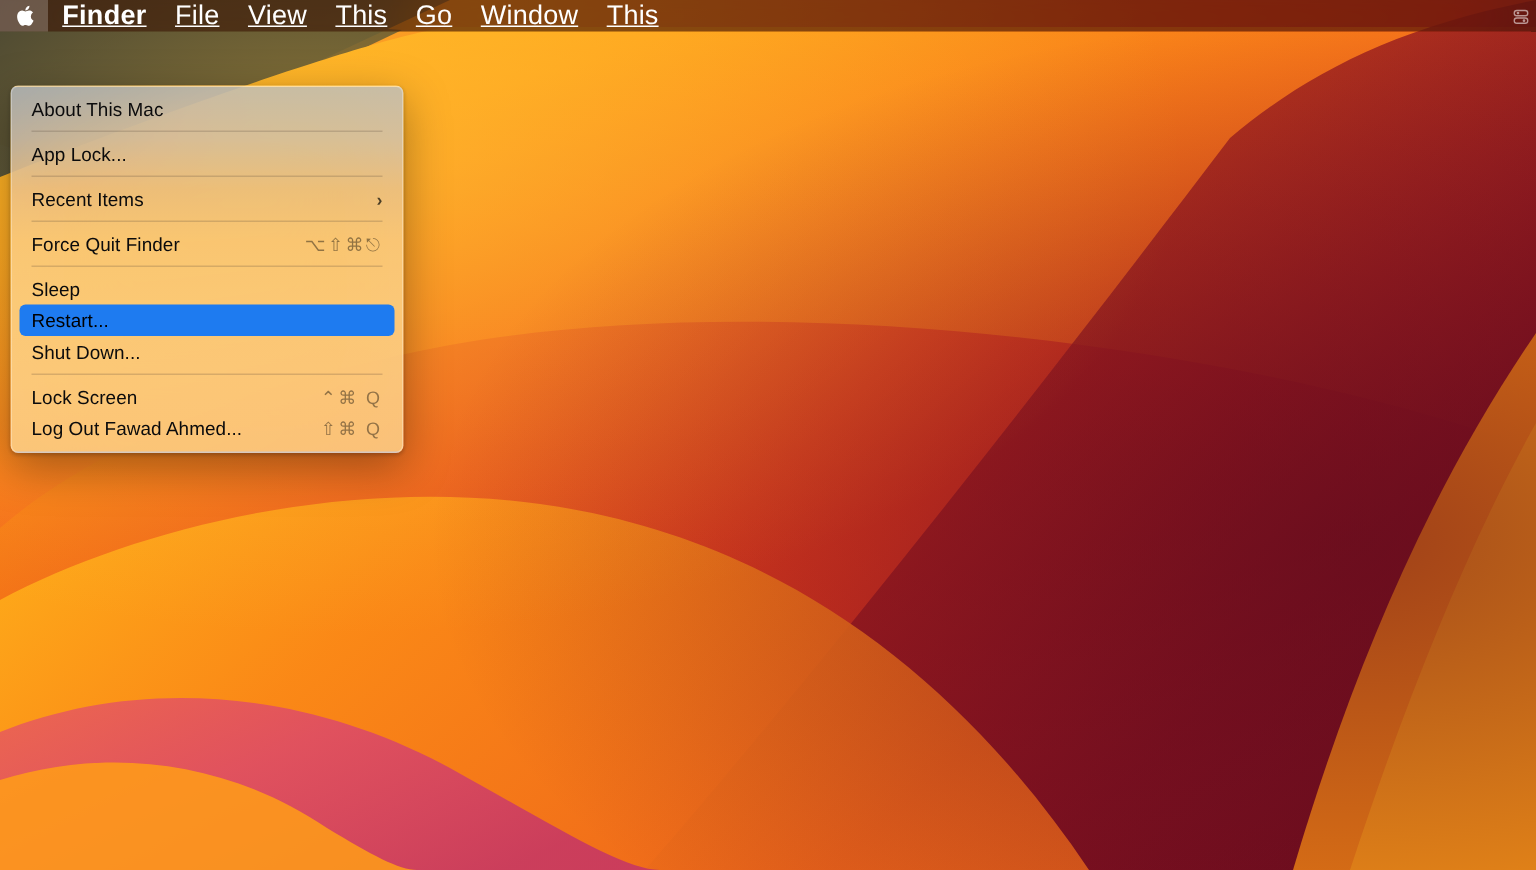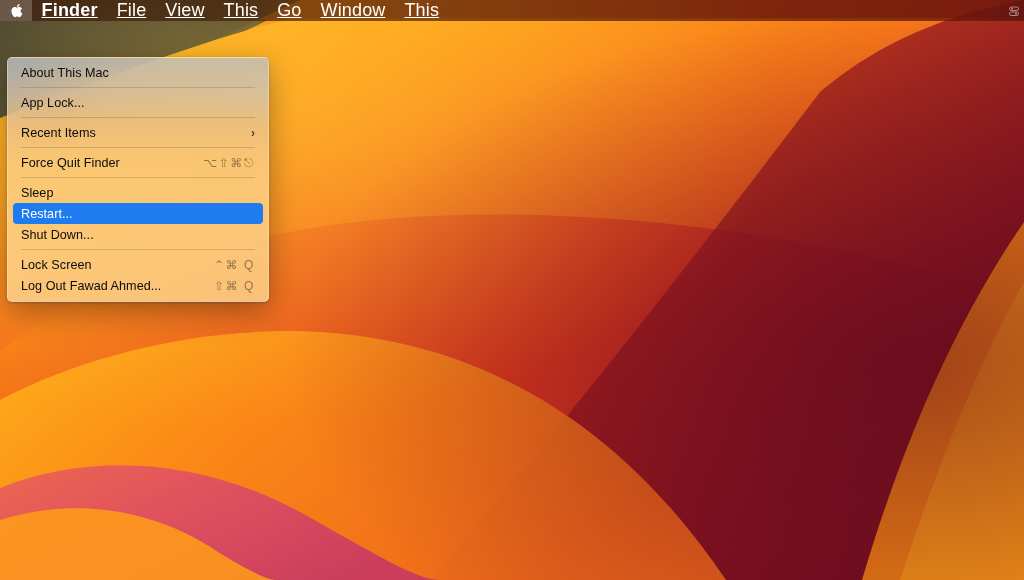--- a/index.html
+++ b/index.html
@@ -87,21 +87,21 @@
     border-radius:4px;
     display:flex; align-items:center;
     padding:0 8px 0 8px;
     font-size:12.6px;
     color:#0b0b0c;
     white-space:nowrap;
     letter-spacing:0.05px;
   }
   .menu-row.selected {
     background:#1e7bf0;
-    color:#ffffff;
+    color:#000000;
   }
   .menu-label { flex:0 0 auto; }
   .menu-shortcut {
     margin-left:auto;
     font-size:12px;
     color:rgba(50,40,25,0.52);
     letter-spacing:1.6px;
     font-family:"Liberation Sans", sans-serif;
   }
   .submenu-arrow {

